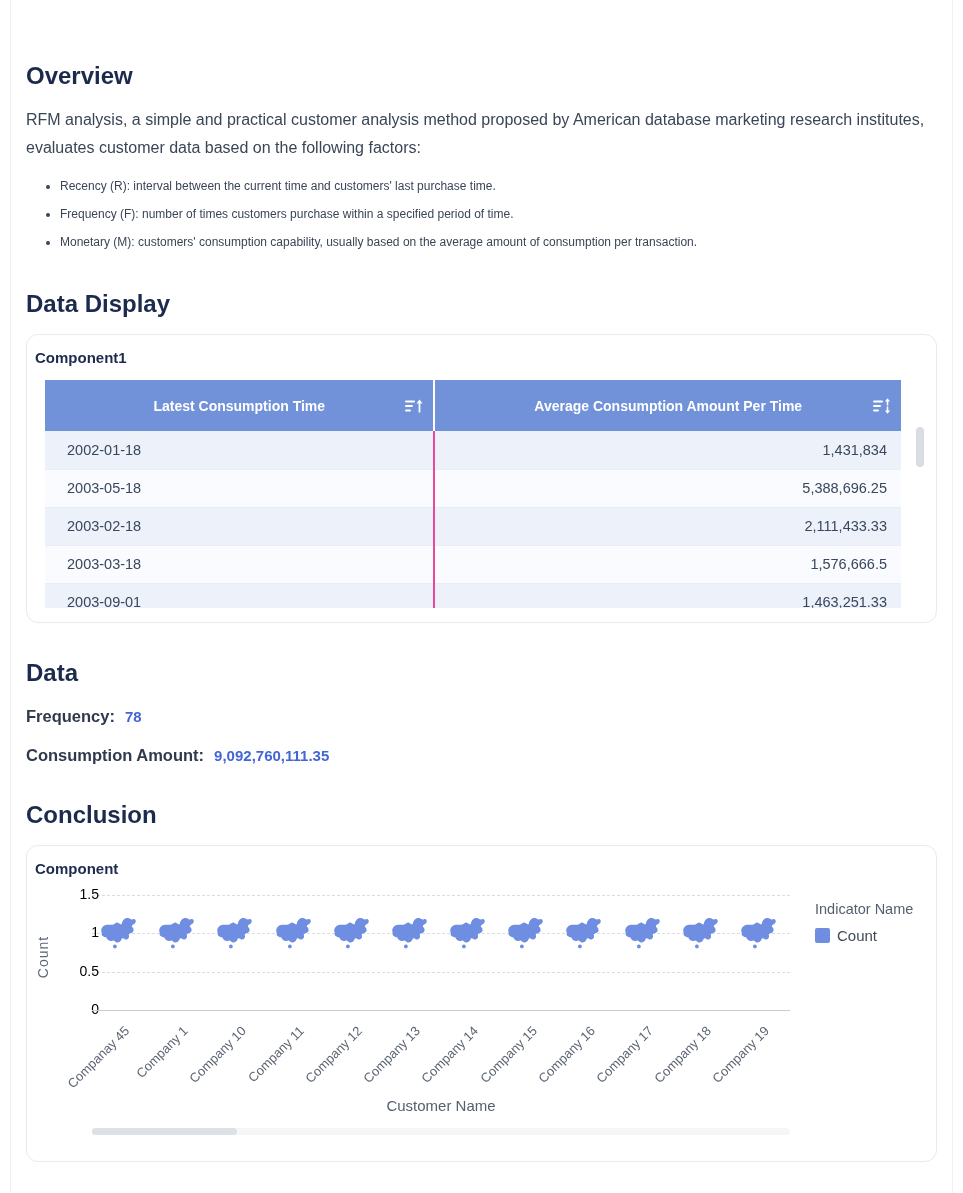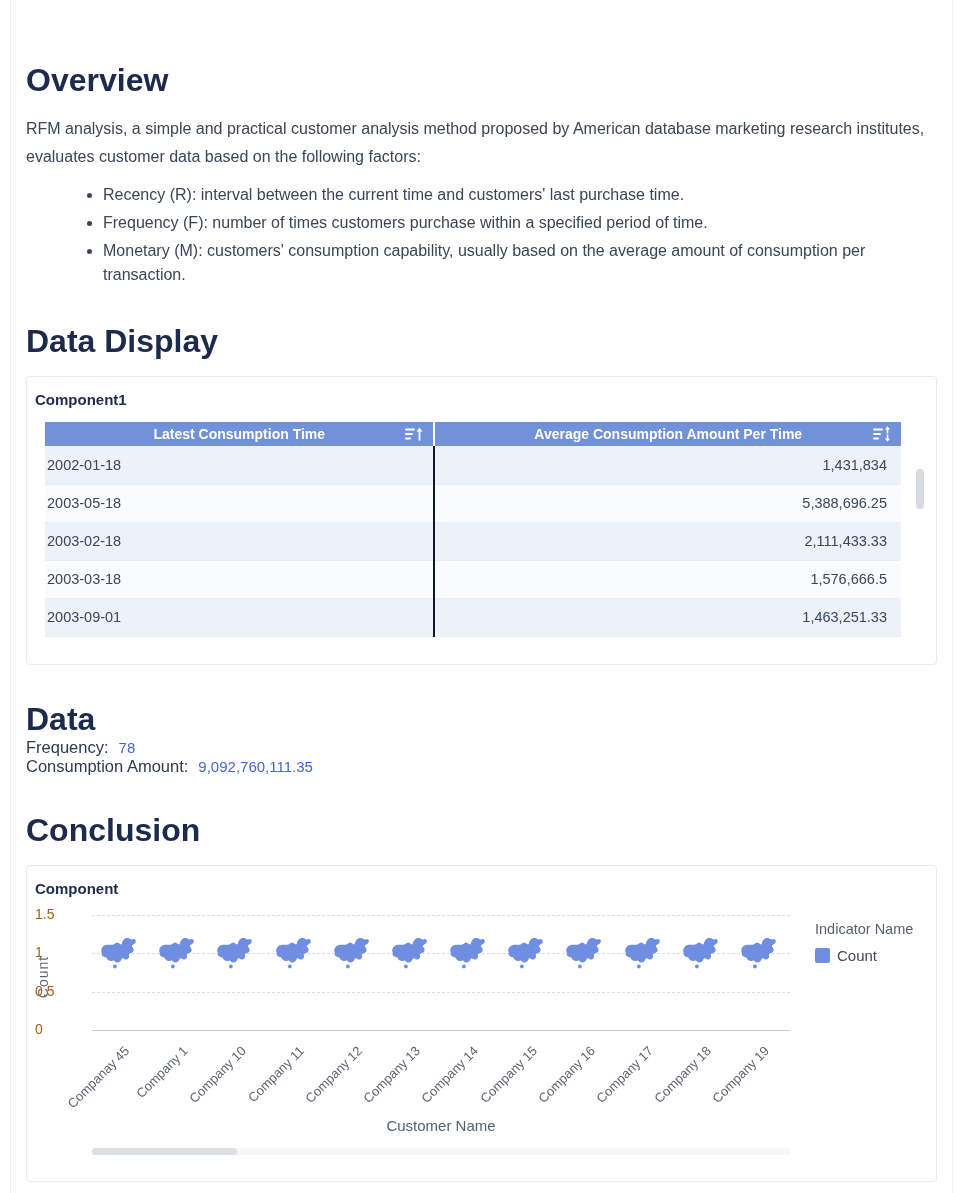--- a/index.html
+++ b/index.html
@@ -9,57 +9,57 @@
     font-family:"Liberation Sans","DejaVu Sans",sans-serif;
     color:var(--body-text);
   }
   :root{
     --accent:#7191d8; --symbol:#6f8ee2; --value-blue:#4366d6;
     --row-alt:#edf1fa; --navy:#1c2a4d; --body-text:#3a4556;
   }
   .page{ margin:0 10px; height:100%; border-left:1px solid #f0f0f0; border-right:1px solid #f0f0f0;
          padding:26px 15px 0; }
   h1.doc-title{ text-align:center; font-size:27px; color:var(--navy); letter-spacing:.2px; }
-  h2.section{ font-size:32px; color:var(--navy); margin-top:36px; }
+  h2.section{ font-size:24px; color:var(--navy); margin-top:36px; }
   p.lead{ margin-top:16px; font-size:16px; line-height:28px; color:var(--body-text); }
   ul.bullets{ margin-top:12px; padding-left:34px; }
-  ul.bullets li{ font-size:16px; line-height:24px; color:var(--body-text); margin-top:4px;margin-left:43px; }
-
-  .card{ margin-top:16px; border:1px solid #e9e9f0; border-radius:4px; background:#fff;
+  ul.bullets li{ font-size:12px; line-height:24px; color:var(--body-text); margin-top:4px; }
+
+  .card{ margin-top:16px; border:1px solid #e9e9f0; border-radius:12px; background:#fff;
          padding:14px 20px 14px 8px; position:relative; }
   .card .card-title{ font-size:15px; font-weight:bold; color:#1d2b4e; }
 
   
   .tbl-clip{ margin:14px 0 0 10px; height:228px; overflow:hidden; }
   table.data{ width:calc(100% - 15px); border-collapse:collapse; table-layout:fixed; }
   table.data th{
     background:var(--accent); color:#fff; font-size:14px; font-weight:bold;
-    height:24px; text-align:center; position:relative;
+    height:51px; text-align:center; position:relative;
   }
   table.data th:first-child{ width:45.5%; border-right:2px solid #fff; }
   table.data th .sort-svg{ position:absolute; right:10px; top:50%; margin-top:-8px; }
   table.data td{
     font-size:14.5px; color:#39475c; height:38px; border-bottom:1px solid #e8edf7;padding-left:30px;
   }
-  table.data td:first-child{ padding-left:2px; border-right:2px solid #0f172a; }
+  table.data td:first-child{ padding-left:22px; border-right:2px solid #ec4899; }
   table.data td:last-child{ text-align:right; padding-right:14px; }
   table.data tr:nth-child(odd) td{ background:var(--row-alt); }
   table.data tr:nth-child(even) td{ background:#fafbfe; }
   .v-scroll-thumb{ position:absolute; right:12px; top:92px; width:8px; height:40px;
                    border-radius:4px; background:#d9dce2; }
 
   
-  .field-row{ font-size:16.5px; color:#2f3a4d; }
+  .field-row{ margin-top:20px; font-size:16.5px; color:#2f3a4d;font-weight:bold; }
   .field-row .fval{ color:var(--value-blue); font-size:15px; margin-left:10px; }
 
   
   .chart{ position:relative; width:885px; height:262px; margin-top:8px; }
   .gridline{ position:absolute; left:57px; width:698px; border-top:1px dashed #d9dde3; }
   .axis-x{ position:absolute; left:57px; width:698px; top:125px; border-top:1px solid #c9ccd4; }
-  .ytick{ position:absolute; left:0; width:48px; font-size:14px; color:#a16207; }
+  .ytick{ position:absolute; left:16px; width:48px; text-align:right; font-size:14px; color:#000000; }
   .yname{ position:absolute; left:-24px; top:64px; width:64px; text-align:center;
           transform:rotate(-90deg); font-size:14px; color:#5e6778; letter-spacing:1px; }
   .xname{ position:absolute; left:57px; width:698px; top:212px; text-align:center;
           font-size:15px; color:#55606f; }
   .xlabel{ position:absolute; top:136px; white-space:nowrap; font-size:13px; color:#5c6572;
            transform:rotate(-45deg); transform-origin:100% 50%; }
   .sym{ position:absolute; width:46px; height:38px; }
   .sym path{ fill:var(--symbol); }
   .legend{ position:absolute; left:780px; top:16px; }
   .legend .lg-title{ font-size:14.5px; color:#55606f; }

